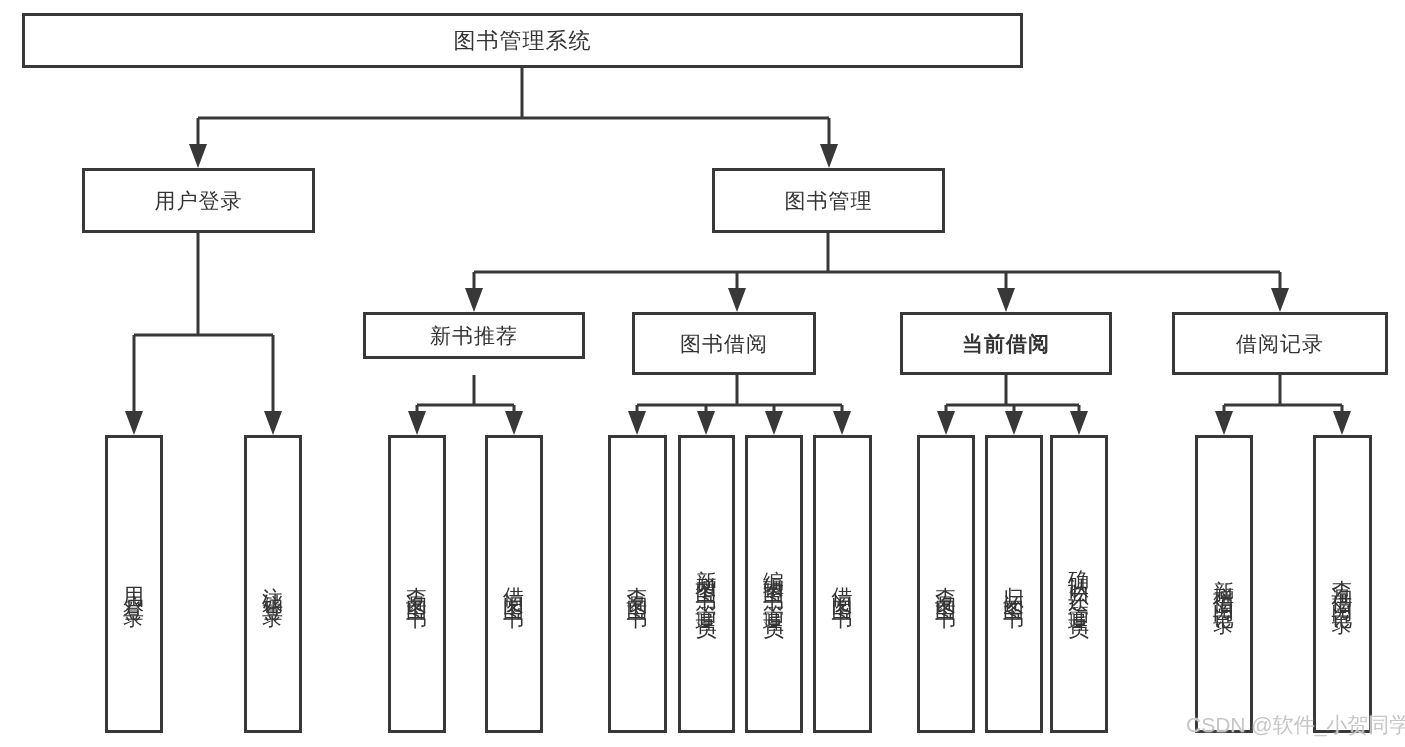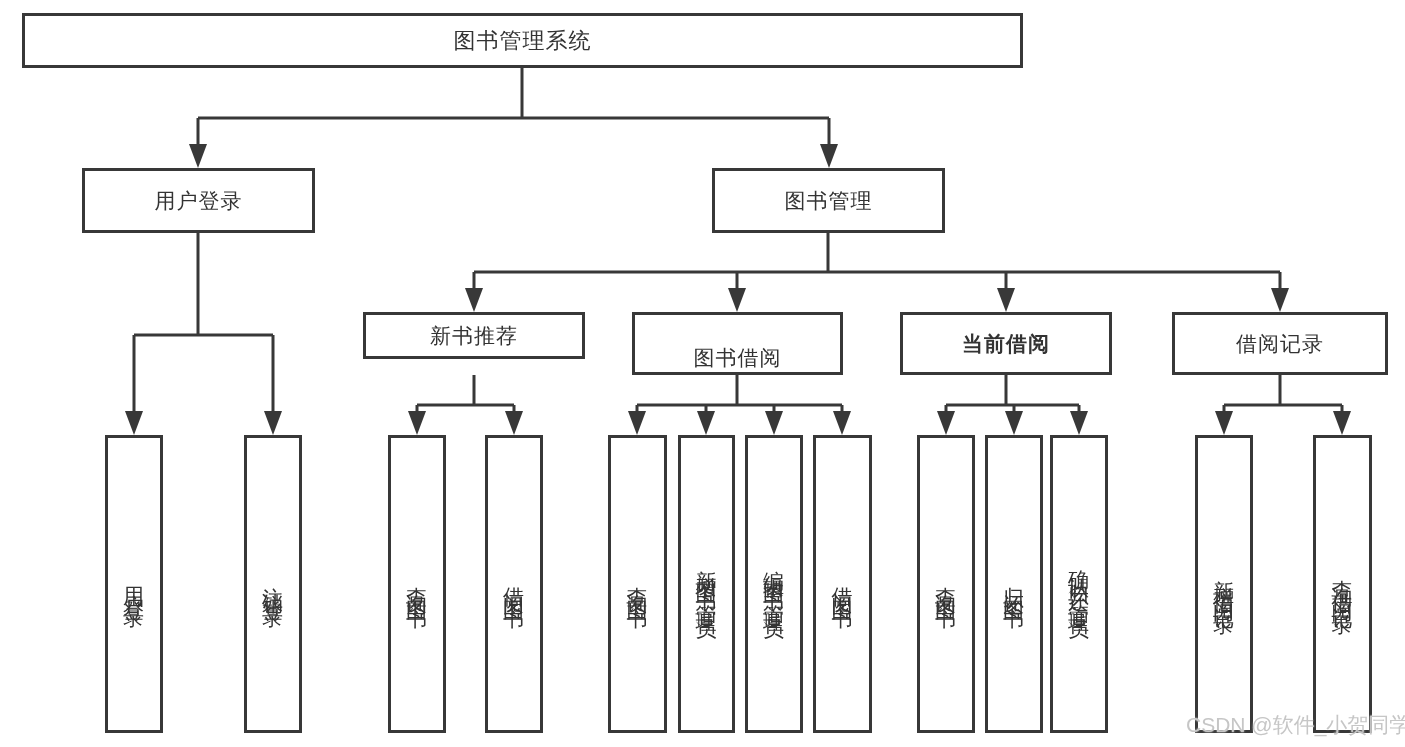--- a/index.html
+++ b/index.html
@@ -92,21 +92,21 @@
   <div class="hbox" style="left:82px;top:168px;width:233px;height:65px;">
     <span>用户登录</span>
   </div>
   <div class="hbox" style="left:712px;top:168px;width:233px;height:65px;">
     <span>图书管理</span>
   </div>
 
   <div class="hbox" style="left:363px;top:312px;width:222px;height:47px;">
     <span>新书推荐</span>
   </div>
-  <div class="hbox" style="left:632px;top:312px;width:211px;height:63px;align-items:flex-end;">
+  <div class="hbox" style="left:632px;top:312px;width:184px;height:63px;">
     <span>图书借阅</span>
   </div>
   <div class="hbox" style="left:900px;top:312px;width:212px;height:63px;font-weight:bold;">
     <span>当前借阅</span>
   </div>
   <div class="hbox" style="left:1172px;top:312px;width:216px;height:63px;">
     <span>借阅记录</span>
   </div>
 
   <div class="vbox" style="left:105px;width:58px;">

